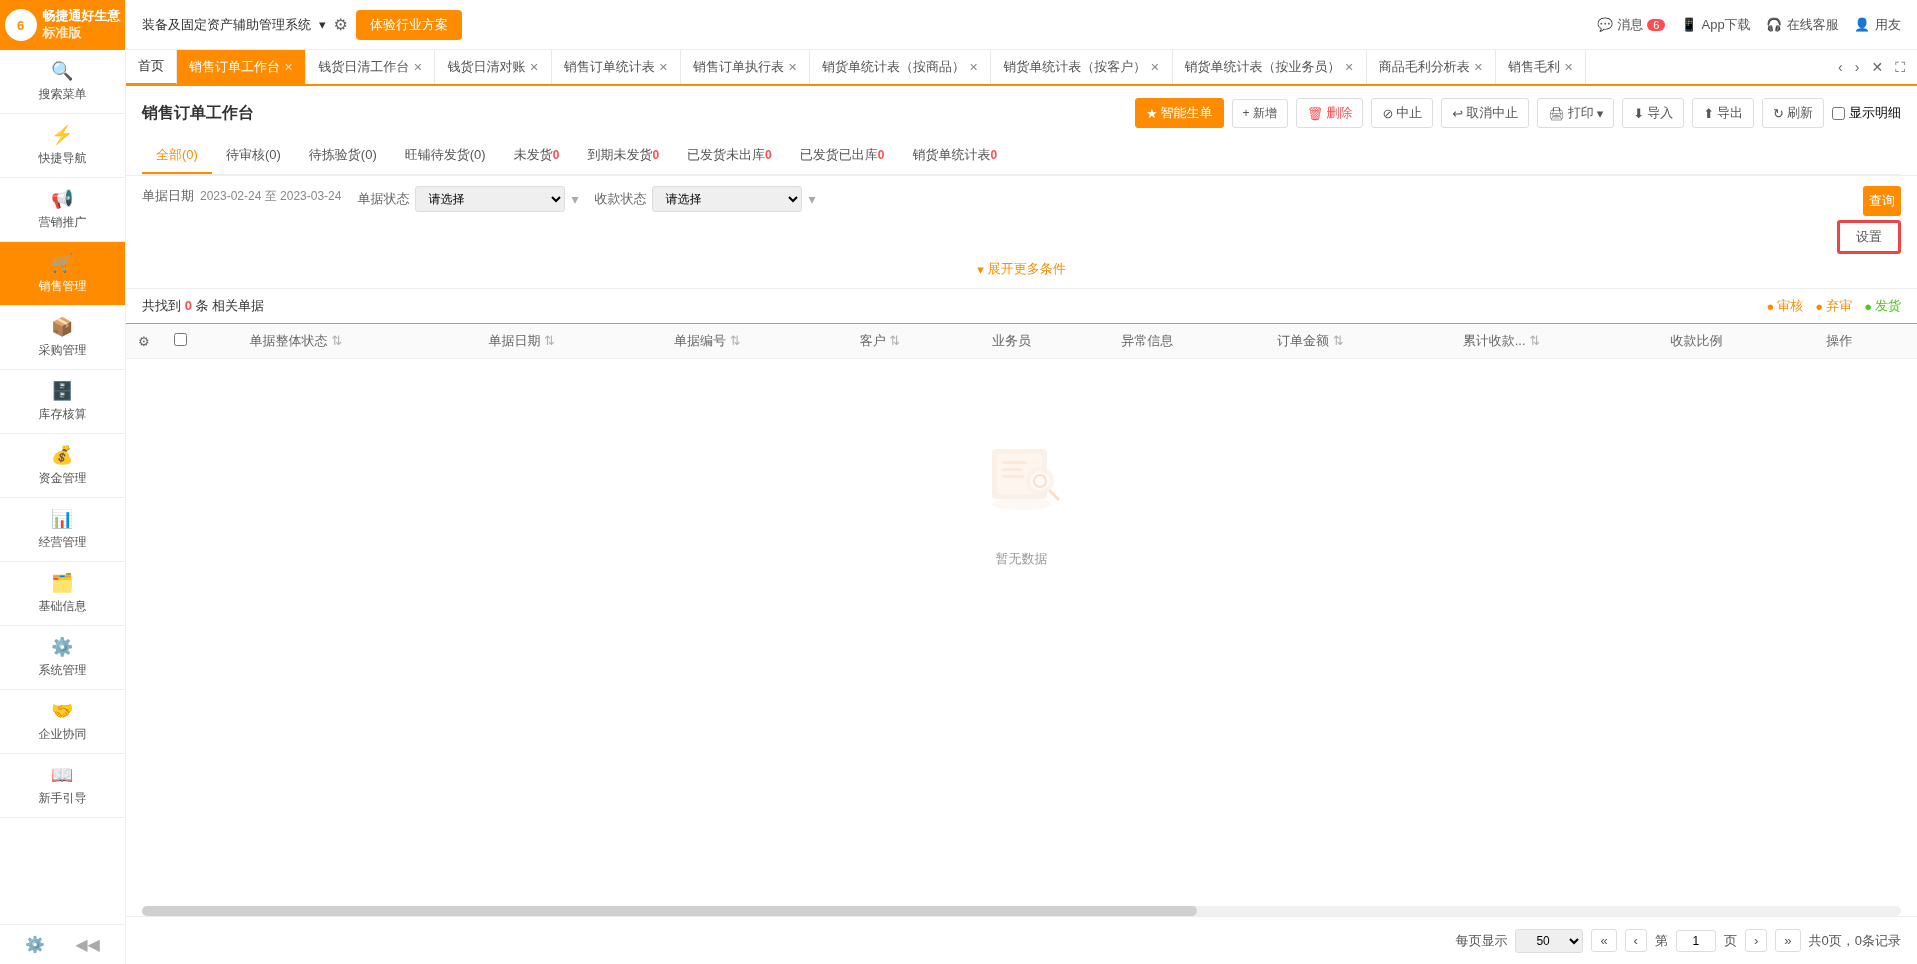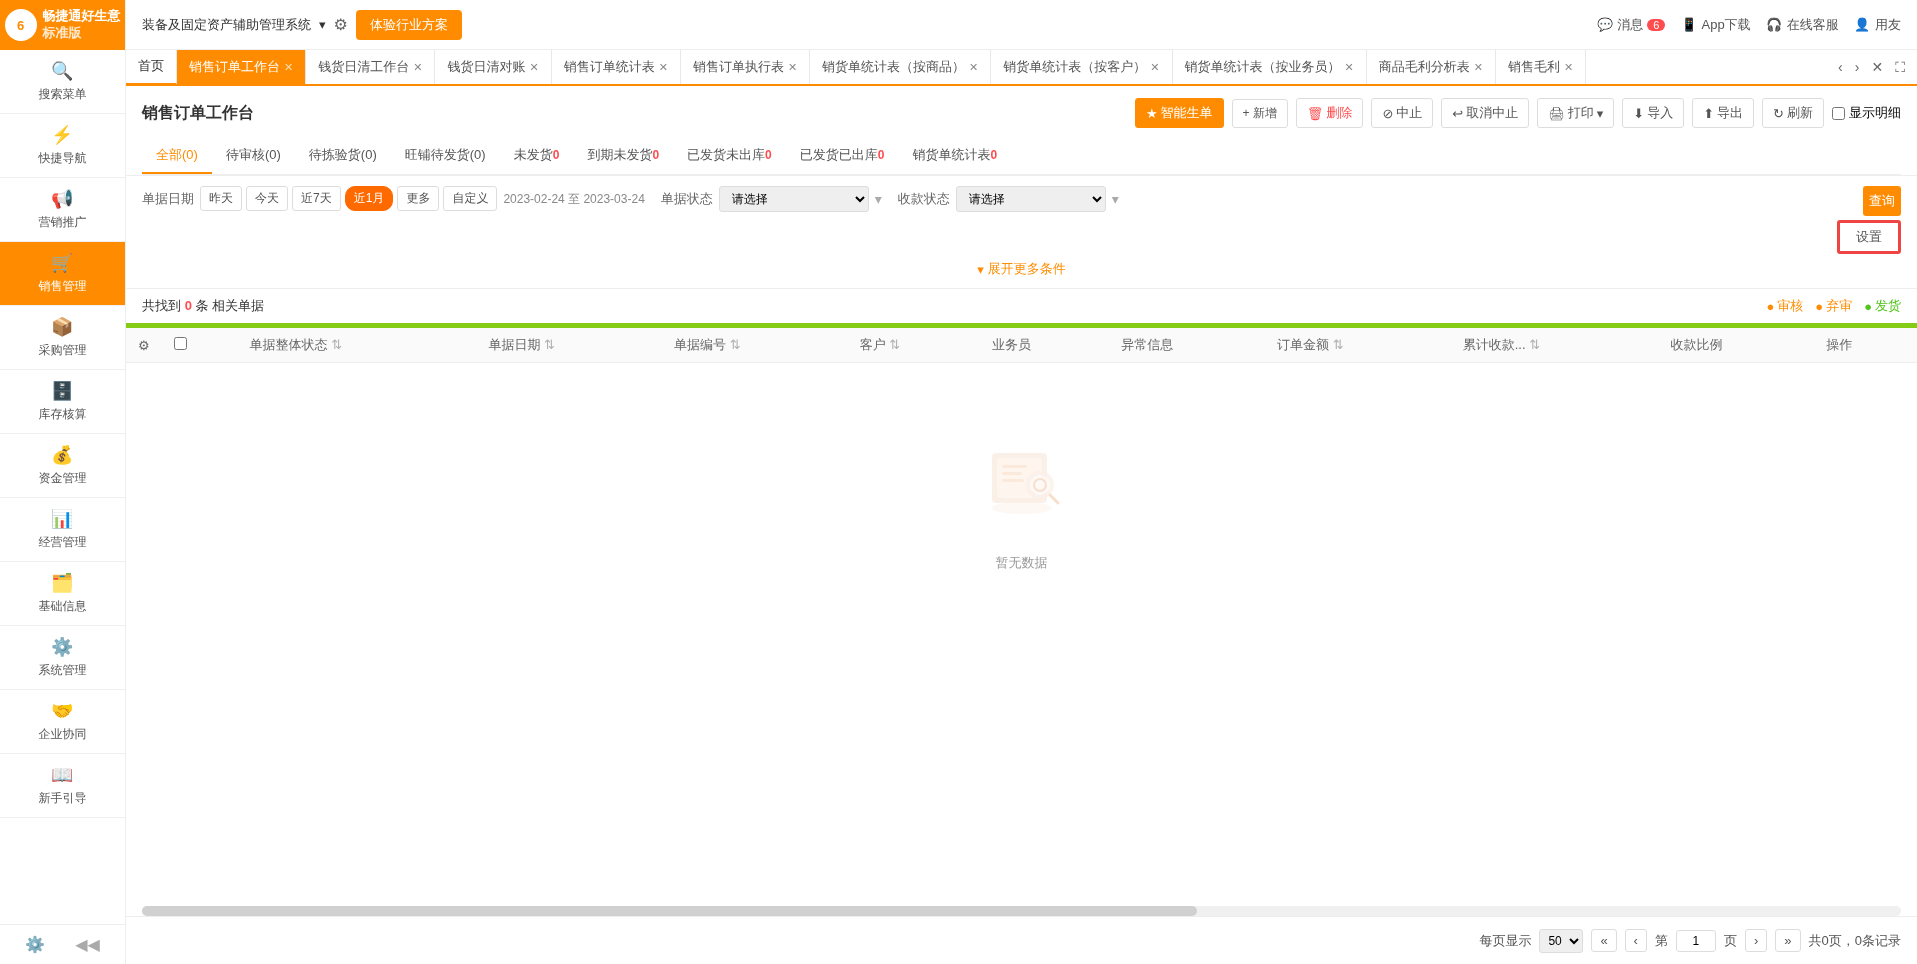--- a/index.html
+++ b/index.html
@@ -61,37 +61,37 @@
     .filter-date-btns { display: flex; align-items: center; gap: 4px; }
     .date-btn { padding: 3px 8px; border: 1px solid #ddd; border-radius: 3px; cursor: pointer; color: #555; font-size: 12px; background: #fff; }
     .date-btn.active { background: #ff6a00; color: #fff; border-color: #ff6a00; border-radius: 10px; }
     .date-range { font-size: 12px; color: #888; }
     .expand-btn { display: flex; align-items: center; gap: 4px; color: #ff8c00; cursor: pointer; font-size: 12px; margin: 0 auto; }
     .query-btn { background: #ff8c00; color: #fff; border: none; padding: 6px 6px; border-radius: 3px; cursor: pointer; font-size: 13px; }
     .set-btn { background: #fff; color: #555; border: 3px solid #ef4444; padding: 5px 16px; border-radius: 3px; cursor: pointer; font-size: 13px; }
 
     
     .table-area { flex: 1; overflow: hidden; display: flex; flex-direction: column; background: #fff; margin: 0; }
-    .table-header-row { display: flex; align-items: center; justify-content: space-between; padding: 8px 16px; border-bottom: 5px solid #84cc16; }
+    .table-header-row { display: flex; align-items: center; justify-content: space-between; padding: 8px 16px; border-bottom: 1px solid #84cc16; }
     .table-count { font-size: 13px; color: #333; }
     .table-count .num { color: #ff4d4f; font-weight: bold; }
     .table-actions { display: flex; align-items: center; gap: 12px; }
     .table-action-btn { color: #ff8c00; cursor: pointer; font-size: 12px; display: flex; align-items: center; gap: 3px; }
     .table-action-btn.green { color: #52c41a; }
     .data-table { width: 100%; border-collapse: collapse; font-size: 12px; }
     .data-table th { background: #fafafa; padding: 8px 12px; text-align: left; border-bottom: 1px solid #eee; color: #666; font-weight: 500; white-space: nowrap; }
     .data-table th .sort-icon { opacity: 0.5; }
     .th-check { width: 30px; }
     .empty-state { flex: 1; display: flex; flex-direction: column; align-items: center; justify-content: center; padding: 60px 0; }
     .empty-icon { font-size: 80px; opacity: 0.4; margin-bottom: 12px; }
     .empty-text { color: #999; font-size: 13px; }
 
     
     .pagination { height: 48px; background: #fff; display: flex; align-items: center; justify-content: flex-end; padding: 0 16px; gap: 8px; border-top: 1px solid #eee; font-size: 13px; color: #555; }
-    .page-size-select { border: 1px solid #ddd; padding: 3px 4px; border-radius: 3px; font-size: 12px; }
+    .page-size-select { border: 1px solid #ddd; padding: 3px 16px; border-radius: 3px; font-size: 12px; }
     .page-btn { padding: 3px 8px; border: 1px solid #ddd; border-radius: 3px; cursor: pointer; color: #555; background: #fff; font-size: 13px; }
     .page-btn:disabled { color: #ccc; cursor: default; }
     .page-input { width: 40px; border: 1px solid #ddd; padding: 3px 4px; border-radius: 3px; text-align: center; font-size: 12px; }
     .scrollbar-track { height: 10px; background: #f0f0f0; margin: 0 16px; border-radius: 5px; }
     .scrollbar-thumb { height: 10px; background: #d0d0d0; border-radius: 5px; width: 60%; margin-left: 0; }
   </style>
 </head>
 <body>
 
 <div class="sidebar">
@@ -317,28 +317,20 @@
         <div class="sub-tab">
           <span>销货单统计表</span><span class="cnt" style="color:#ff4d4f;font-weight:bold;">0</span>
         </div>
       </div>
     </div>
 
     <div style="background:#fff;padding:10px 16px;border-bottom:1px solid #eee;">
       <div style="display:flex;align-items:flex-start;gap:16px;flex-wrap:wrap;">
         <div class="filter-item">
           <span class="filter-label">单据日期</span>
-          <div class="filter-date-btns">
-            <button class="date-btn">昨天</button>
-            <button class="date-btn">今天</button>
-            <button class="date-btn">近7天</button>
-            <button class="date-btn active">近1月</button>
-            <button class="date-btn">更多</button>
-            <button class="date-btn">自定义</button>
-          </div>
           <div style="margin-top:2px;">
             <span class="date-range">2023-02-24 至 2023-03-24</span>
           </div>
         </div>
         <div class="filter-item">
           <span class="filter-label">单据状态</span>
           <select style="padding:4px 8px;border:1px solid #ddd;border-radius:3px;font-size:12px;min-width:150px;">
             <option value="">请选择</option>
           </select>
           <span style="color:#aaa;font-size:14px;cursor:pointer;">▾</span>

